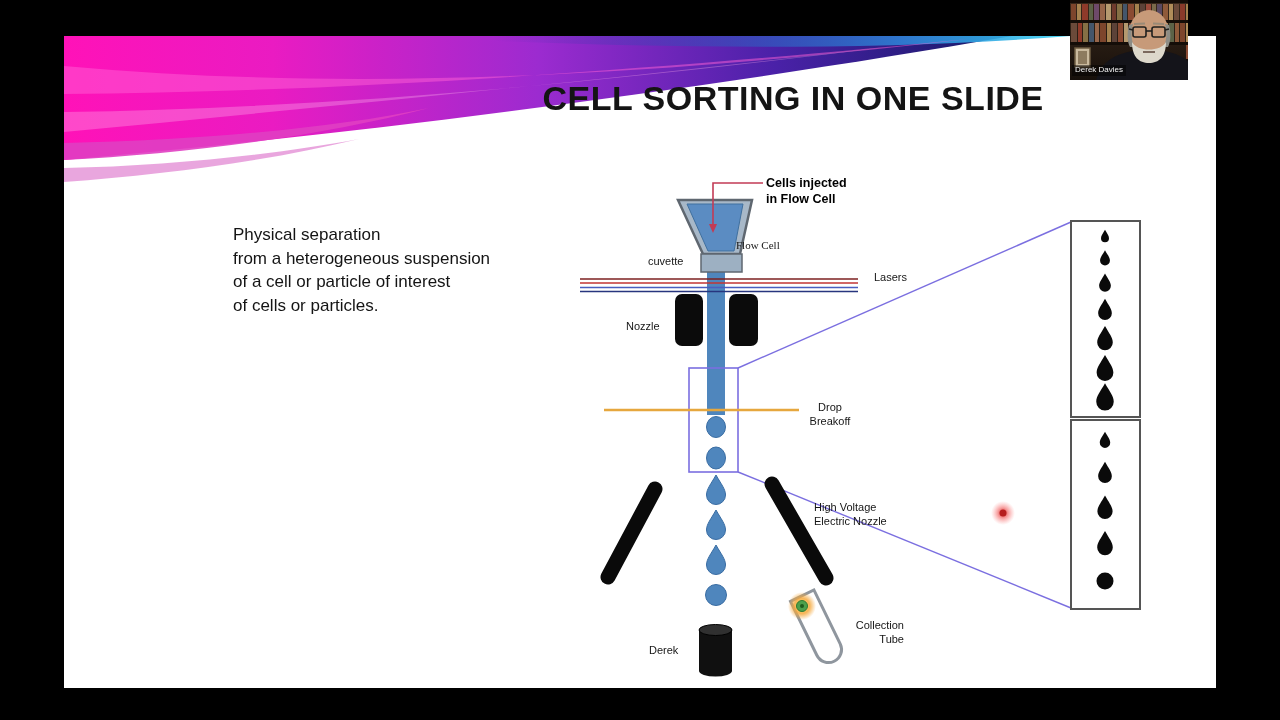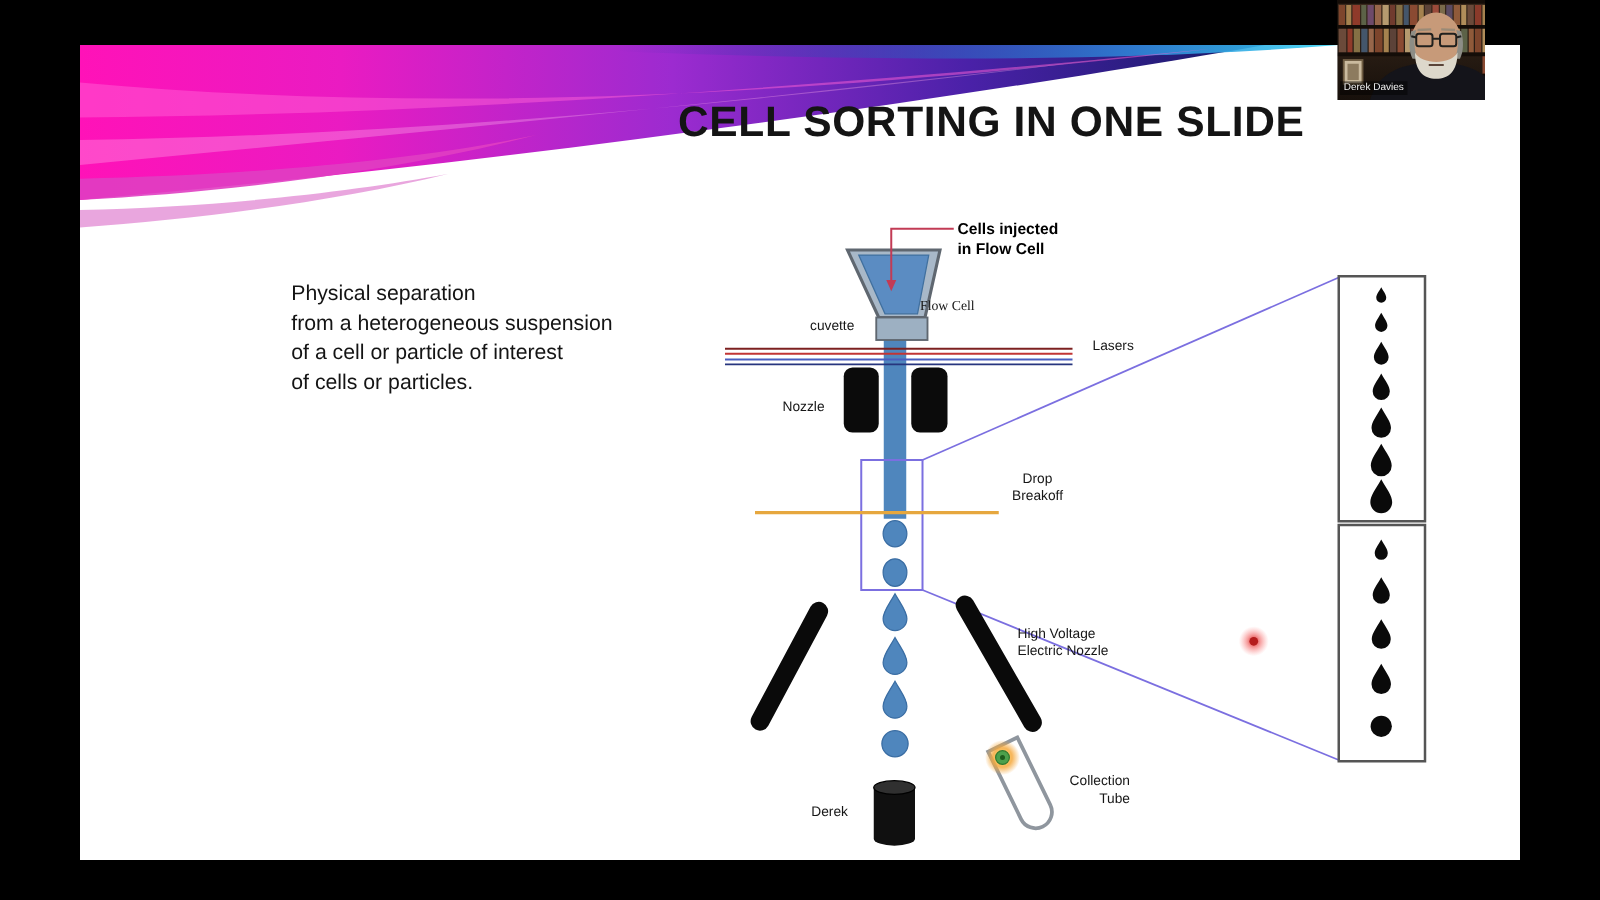--- a/index.html
+++ b/index.html
@@ -16,21 +16,21 @@
   }
   .desc { position:absolute; left:233px; top:223px; font-size:17px; line-height:23.5px; color:#141414; z-index:3; }
   .desc .b { font-weight:400; }
   .lbl { position:absolute; font-size:11px; color:#161616; white-space:pre-line; z-index:3; line-height:14px; }
   .lbl-bold { font-weight:700; font-size:12.5px; line-height:15.5px; color:#000; }
   #lbl-cells-injected { left:766px; top:176px; }
   #lbl-flow-cell { left:736px; top:238px;font-family:Liberation Serif, serif; }
   #lbl-cuvette { left:632px; top:254px;margin-left:16px; }
   #lbl-lasers { left:874px; top:270px; }
   #lbl-nozzle { left:626px; top:319px; }
-  #lbl-drop-breakoff { left:798px; top:376px; width:64px; text-align:center; }
+  #lbl-drop-breakoff { left:798px; top:400px; width:64px; text-align:center; }
   #lbl-high-voltage { left:814px; top:500px; }
   #lbl-collection-tube { left:840px; top:618px; width:64px; text-align:right; }
   #lbl-waste { left:649px; top:643px; }
   .webcam { position:absolute; left:1070px; top:0; width:118px; height:80px; z-index:5; background:#1d140e; overflow:hidden; }
   .webcam-name {
     position:absolute; left:2px; bottom:4px; font-size:8px; line-height:10px;
     color:#f2f2f2; background:rgba(0,0,0,0.45); padding:0 3px 1px 3px; z-index:6;
   }
 </style>
 </head>

